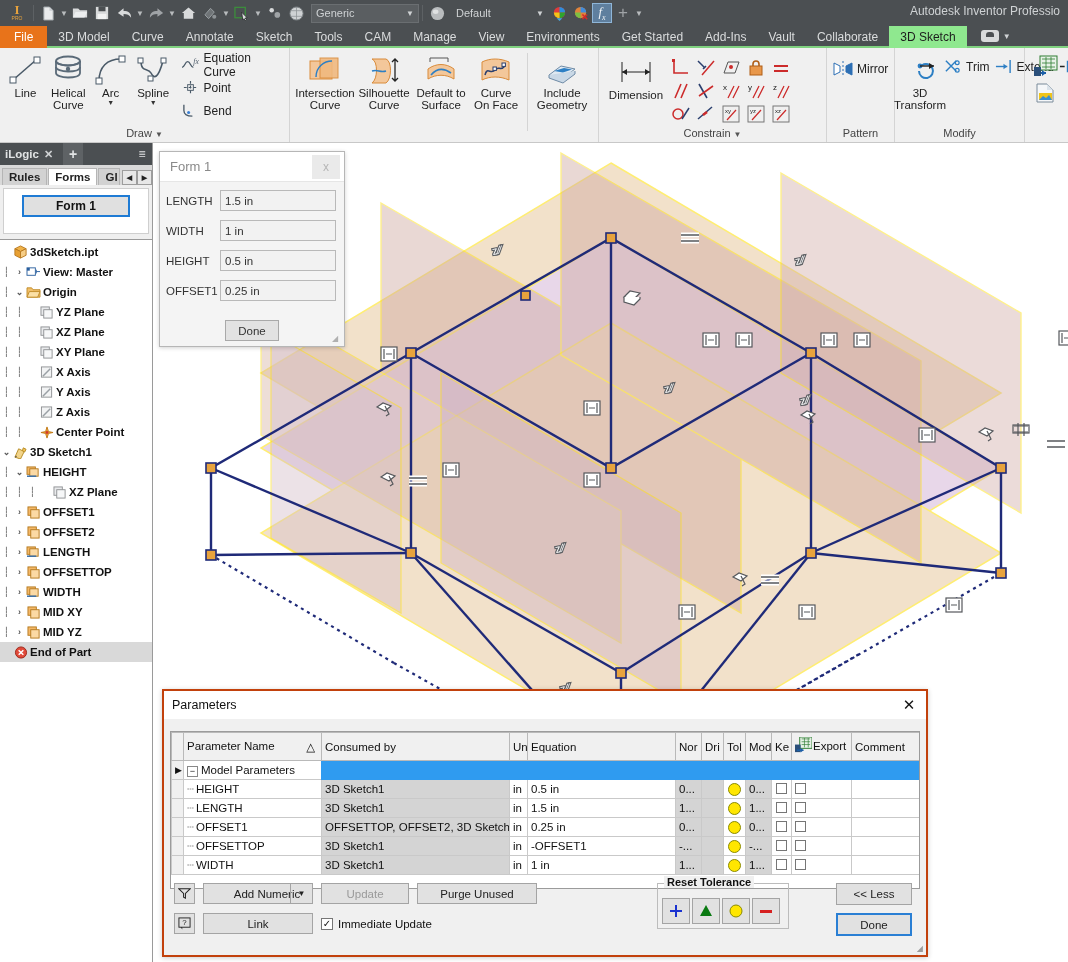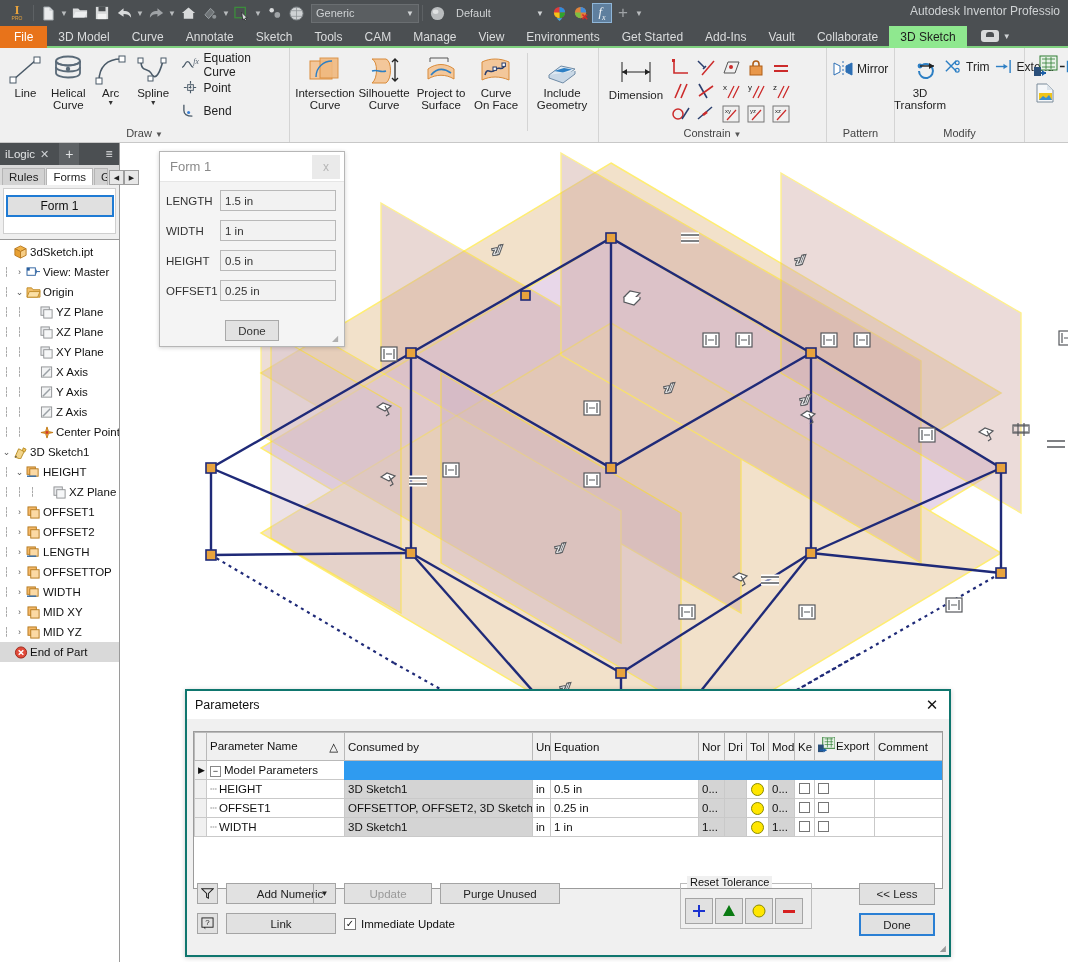--- a/index.html
+++ b/index.html
@@ -69,22 +69,22 @@
   .big-btn .dd { font-size:7px; line-height:7px; color:#333; }
   .sm-row { display:flex; align-items:center; gap:4px; height:23px;
     padding:0 2px; color:#222; }
   .sm-row .lbl { font-size:12px; }
   .ico { display:flex; align-items:center; justify-content:center; }
 
   
   #main { position:absolute; top:143px; left:0; right:0; bottom:0; background:#fff; }
 
   
-  #left-col { position:absolute; left:0; top:0; width:120px; bottom:0;
-    background:#1d4ed8; border-right:1px solid #9a9a9a; }
+  #left-col { position:absolute; left:0; top:0; width:153px; bottom:0;
+    background:#1d4ed8; border-right:1px solid #9a9a9a;font-weight:bold; }
   .dock-head { height:22px; background:#4b4f52; display:flex; align-items:center;
     color:#e2e4e5; font-size:11.5px; padding-left:5px; }
   .dock-head .x { margin-left:5px; font-size:11px; color:#cfd2d4; }
   .dock-head .plus { margin-left:10px; width:20px; text-align:center;
     font-size:14px; background:#5e6265; height:22px; line-height:22px; }
   .dock-head .sp { flex:1; }
   .dock-head .burger { width:20px; text-align:center; font-size:12px; }
   .dock-head .mag { width:18px; text-align:center; font-size:11px; }
 
   #ilogic-body { height:75px; background:#efefef; border-bottom:1px solid #9a9a9a; }
@@ -133,22 +133,22 @@
   .f-lbl { font-size:11.5px; color:#333; width:54px; }
   .f-inp { flex:1; height:21px; background:#f2f2f2; border:1px solid #b9b9b9;
     font-size:11.5px; color:#333; padding:0 4px; display:flex; align-items:center; }
   .f-done { width:54px; height:21px; margin:18px auto 0; background:#e2e2e2;
     border:1px solid #a9a9a9; font-size:11.5px; display:flex;
     align-items:center; justify-content:center; color:#333; }
   .f-grip { position:absolute; right:3px; bottom:2px; width:9px; height:9px;
     color:#b0b0b0; font-size:8px; line-height:8px; }
 
   
-  #params { position:absolute; left:185px; top:546px; width:766px; height:268px;
-    background:#f0f0f0; border:2px solid #0f766e; z-index:50;
+  #params { position:absolute; left:162px; top:546px; width:766px; height:268px;
+    background:#f0f0f0; border:2px solid #c2410c; z-index:50;
     box-shadow:0 1px 5px rgba(0,0,0,.2); }
   #params .p-title { height:28px; background:#fff; display:flex; align-items:center;
     padding-left:8px; font-size:12.5px; color:#111; }
   #params .p-close { margin-left:auto; width:34px; height:26px; display:flex;
     align-items:center; justify-content:center; font-size:15px; color:#111; }
   .p-table-wrap { margin:12px 6px; border:1px solid #9b9b9b; background:#fff;
     height:158px; overflow:hidden; position:relative; }
   table.ptab { border-collapse:collapse; width:100%; font-size:11.5px;
     table-layout:fixed; }
   table.ptab th { background:#f0f0f0; border:1px solid #b9b9b9; font-weight:normal;
@@ -169,21 +169,21 @@
     padding:6px 10px; }
   .pf-btn { background:#e1e1e1; border:1px solid #a4a4a4; font-size:11.5px;
     height:21px; display:inline-flex; align-items:center; justify-content:center;
     color:#222; }
   .pf-btn.dis { color:#9a9a9a; }
   .pf-sq { width:21px; height:21px; background:#e1e1e1; border:1px solid #a4a4a4;
     display:inline-flex; align-items:center; justify-content:center; font-size:11px; }
   .tol-group { position:absolute; left:493px; top:6px; width:132px; height:46px;
     border:1px solid #bcbcbc; }
   .tol-legend { position:absolute; top:-8px; left:6px; background:#f0f0f0;
-    font-size:11px; padding:0 3px; color:#111; }
+    font-size:11px; padding:0 3px; color:#111;font-weight:bold; }
   .tol-btn { width:28px; height:26px; background:#e1e1e1; border:1px solid #a4a4a4;
     display:inline-flex; align-items:center; justify-content:center; }
 
   svg { display:block; }
 </style>
 </head>
 <body>
 
 <div id="qat">
   <div class="logo-pro">
@@ -431,21 +431,21 @@
       </div>
       <div class="big-btn" style="width:58px">
         <span class="ico">
           <svg width="38" height="32" viewBox="0 0 38 32">
               <path d="M8 3h18" stroke="#555" fill="none"></path>
               <path d="M8 3v4M26 3v4" stroke="#555"></path>
               <path d="M6 14c8-6 18-6 26 0v10c-8-5-18-5-26 0z" fill="#f3c79a" stroke="#d98b3a"></path>
               <path d="M9 20c6-7 13-7 20-2" fill="none" stroke="#2d7fc4" stroke-width="1.6"></path>
             </svg>
         </span>
-        <span class="lbl">Project to</span>
+        <span class="lbl">Default to</span>
         <span class="lbl">Surface</span>
       </div>
       <div class="big-btn" style="width:52px">
         <span class="ico">
           <svg width="38" height="32" viewBox="0 0 38 32">
               <path d="M5 7c8-4 18-4 27 0v18c-9-4-19-4-27 0z" fill="#f3c79a" stroke="#d98b3a"></path>
               <path d="M8 20c2-9 6 0 10-5s5 2 10-4" fill="none" stroke="#2a3f6e" stroke-width="1.5"></path>
               <rect x="16" y="12" width="3.4" height="3.4" fill="#fff" stroke="#2a3f6e"></rect>
               <rect x="25" y="8" width="3.4" height="3.4" fill="#fff" stroke="#2a3f6e"></rect>
             </svg>
@@ -1248,28 +1248,58 @@
               <td class="grey"></td>
               <td style="text-align:center"><span class="ydot"></span></td>
               <td class="grey">0...</td>
               <td style="text-align:center"><span class="cbox"></span></td>
               <td style="text-align:left;padding-left:3px"><span class="cbox"></span></td>
               <td></td>
               <td></td>
             </tr>
             <tr>
               <td class="rowmark" style="background:#f0f0f0"></td>
+              <td><span style="color:#999;margin-right:2px">┄</span>LENGTH</td>
+              <td class="grey">3D Sketch1</td>
+              <td>in</td>
+              <td>1.5 in</td>
+              <td class="grey">1...</td>
+              <td class="grey"></td>
+              <td style="text-align:center"><span class="ydot"></span></td>
+              <td class="grey">1...</td>
+              <td style="text-align:center"><span class="cbox"></span></td>
+              <td style="text-align:left;padding-left:3px"><span class="cbox"></span></td>
+              <td></td>
+              <td></td>
+            </tr>
+            <tr>
+              <td class="rowmark" style="background:#f0f0f0"></td>
               <td><span style="color:#999;margin-right:2px">┄</span>OFFSET1</td>
               <td class="grey">OFFSETTOP, OFFSET2, 3D Sketch1</td>
               <td>in</td>
               <td>0.25 in</td>
               <td class="grey">0...</td>
               <td class="grey"></td>
               <td style="text-align:center"><span class="ydot"></span></td>
               <td class="grey">0...</td>
+              <td style="text-align:center"><span class="cbox"></span></td>
+              <td style="text-align:left;padding-left:3px"><span class="cbox"></span></td>
+              <td></td>
+              <td></td>
+            </tr>
+            <tr>
+              <td class="rowmark" style="background:#f0f0f0"></td>
+              <td><span style="color:#999;margin-right:2px">┄</span>OFFSETTOP</td>
+              <td class="grey">3D Sketch1</td>
+              <td>in</td>
+              <td>-OFFSET1</td>
+              <td class="grey">-...</td>
+              <td class="grey"></td>
+              <td style="text-align:center"><span class="ydot"></span></td>
+              <td class="grey">-...</td>
               <td style="text-align:center"><span class="cbox"></span></td>
               <td style="text-align:left;padding-left:3px"><span class="cbox"></span></td>
               <td></td>
               <td></td>
             </tr>
             <tr>
               <td class="rowmark" style="background:#f0f0f0"></td>
               <td><span style="color:#999;margin-right:2px">┄</span>WIDTH</td>
               <td class="grey">3D Sketch1</td>
               <td>in</td>

